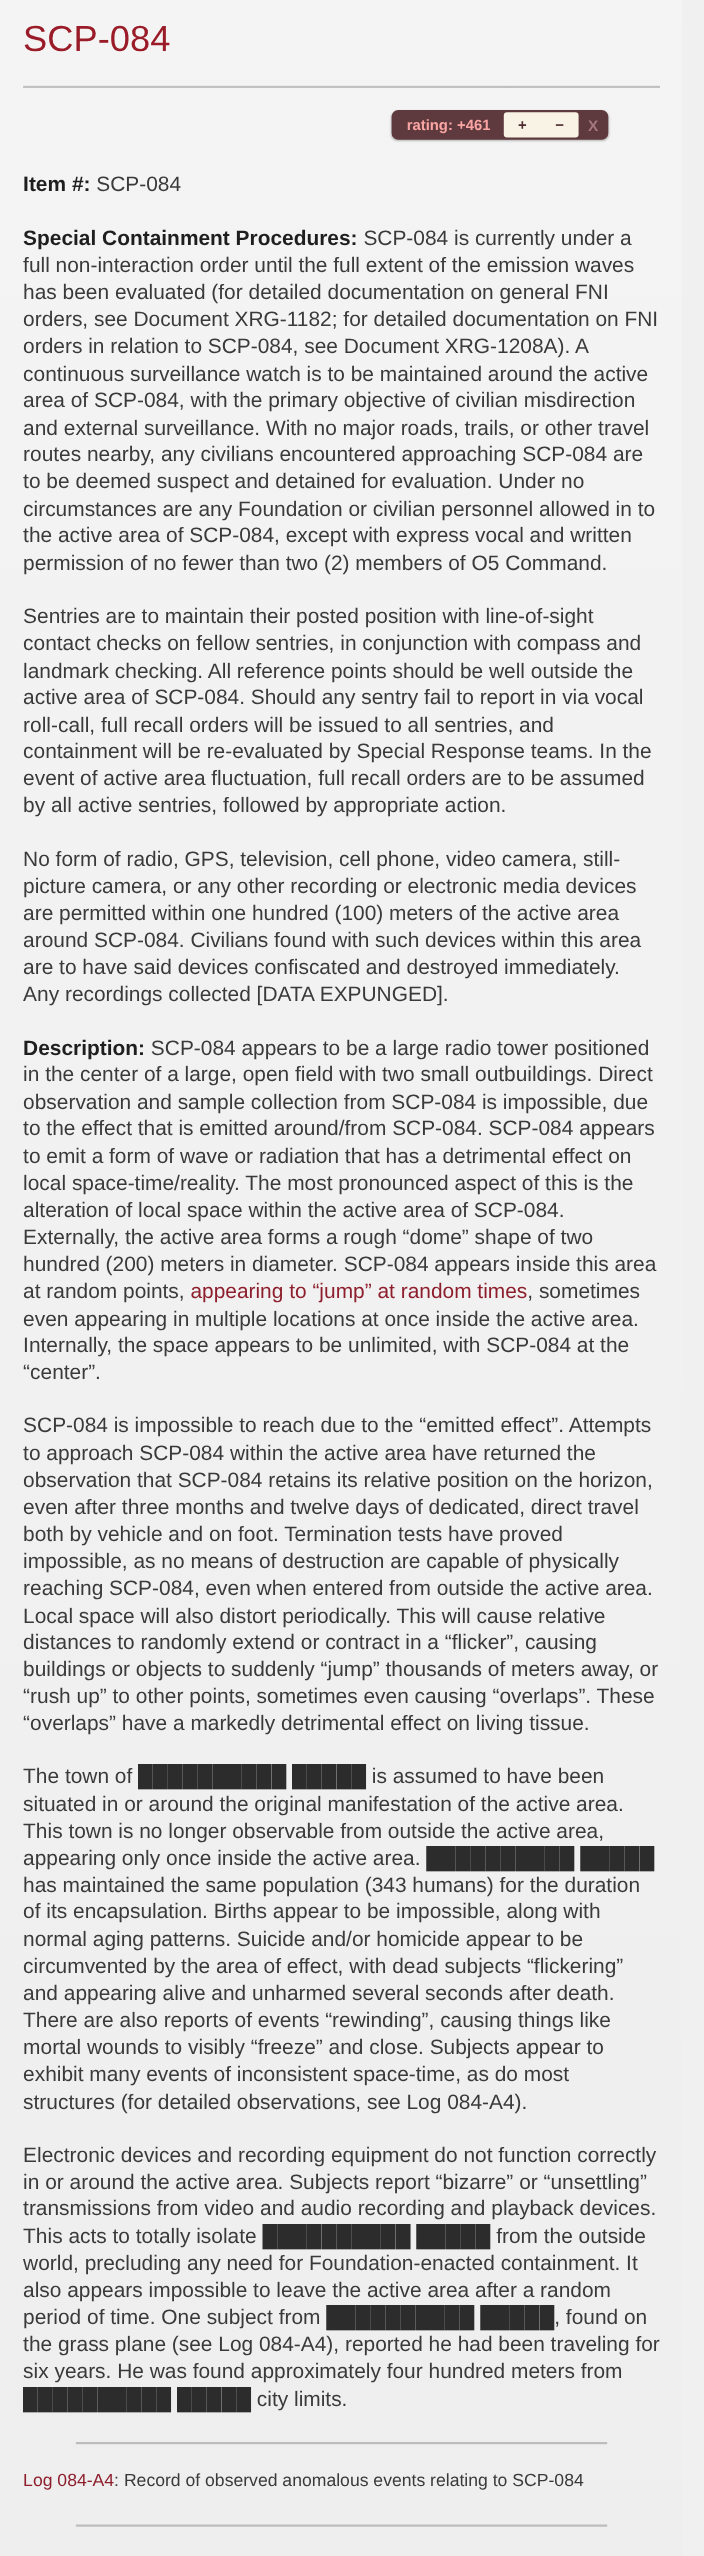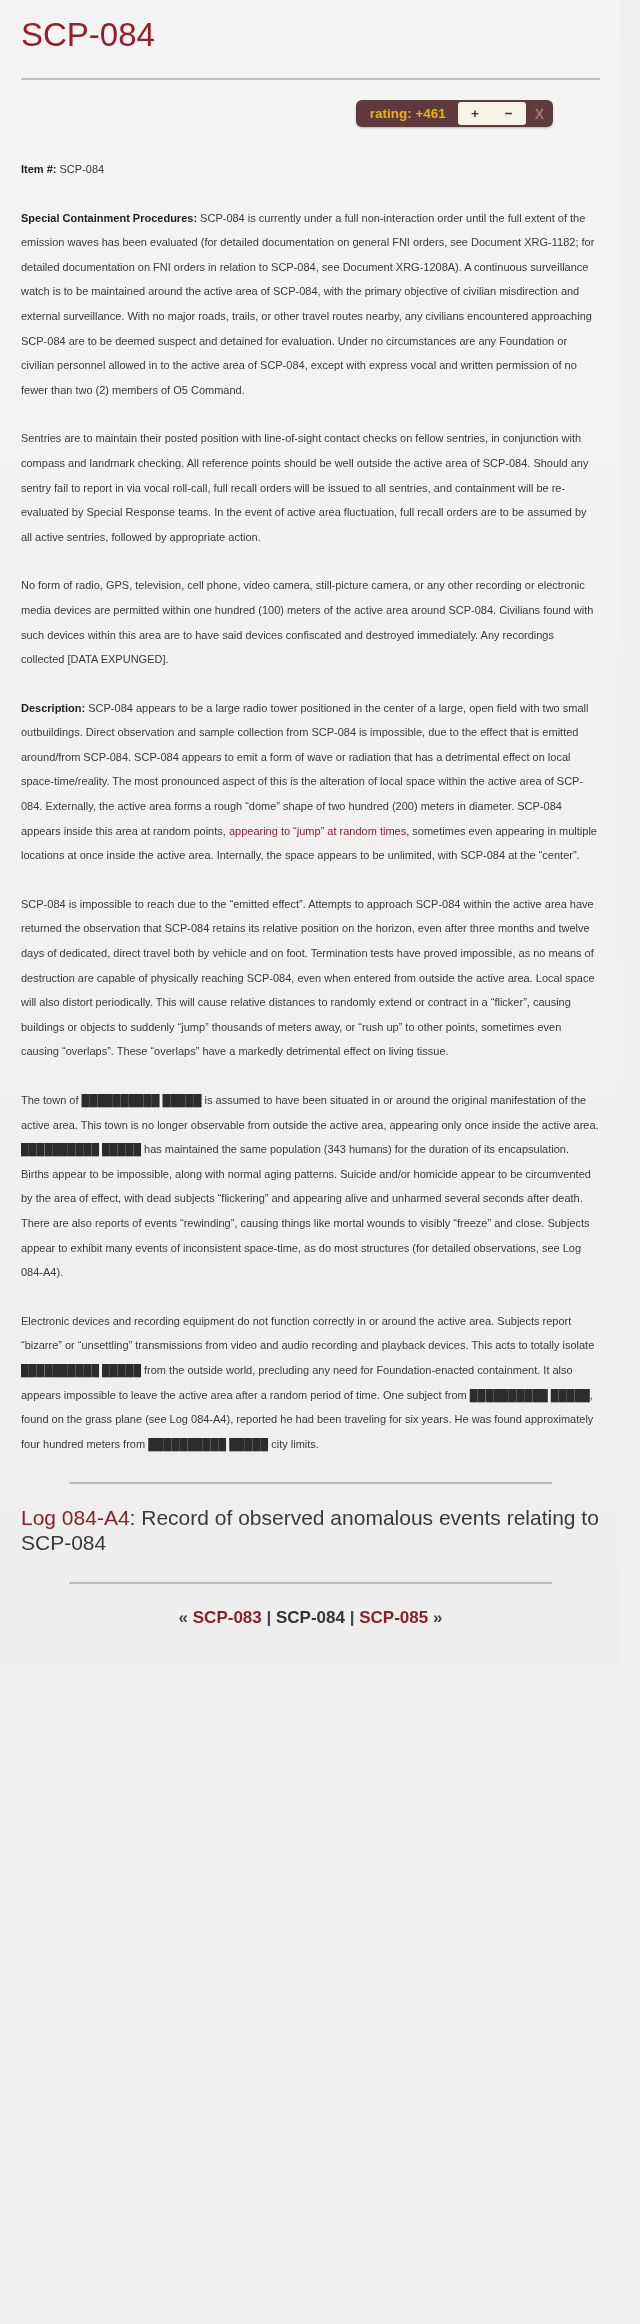--- a/index.html
+++ b/index.html
@@ -37,21 +37,21 @@
     align-items: stretch;
     background: #5e393d;
     border-radius: 6px;
     height: 27px;
     box-shadow: 0 1px 2px rgba(0,0,0,0.25);
     font-size: 13.5px;
     font-weight: 700;
     overflow: hidden;
   }
   .rate-label {
-    color: #eab308;
+    color: #fca5a5;
     padding: 0 12px 0 14px;
     display: flex;
     align-items: center;
   }
   .rate-buttons {
     display: flex;
     align-items: stretch;
     background: #f9f3e5;
     border-radius: 3px;
     margin: 2px 0;
@@ -67,42 +67,42 @@
   .rate-close {
     color: #a5797d;
     padding: 0 9px;
     display: flex;
     align-items: center;
     text-decoration: none;
     cursor: pointer;
     font-size: 14px;
   }
   .content p {
-    font-size: 11px;
+    font-size: 19px;
     line-height: 24.6px;
     color: #3a3a3a;
     margin-bottom: 24px;
   }
   .content strong { color: #1e1e1e; font-weight: 700; }
   a.text-link {
     color: #8d1f2d;
     text-decoration: none;
     cursor: pointer;
   }
   .redacted {
     color: #2c2c2c;
     letter-spacing: 0;
   }
   hr.footer-rule {
     border: none;
     border-top: 2px solid #bdbcbc;
     margin: 26px 48px 0 48px;
   }
   p.log-line {
-    font-size: 21px;
+    font-size: 16px;
     line-height: 24.6px;
     color: #3a3a3a;
     margin: 22px 0 0 0;
   }
   .footer-nav {
     margin-top: 24px;
     text-align: center;
     font-size: 17px;
     font-weight: 700;
     color: #474747;

